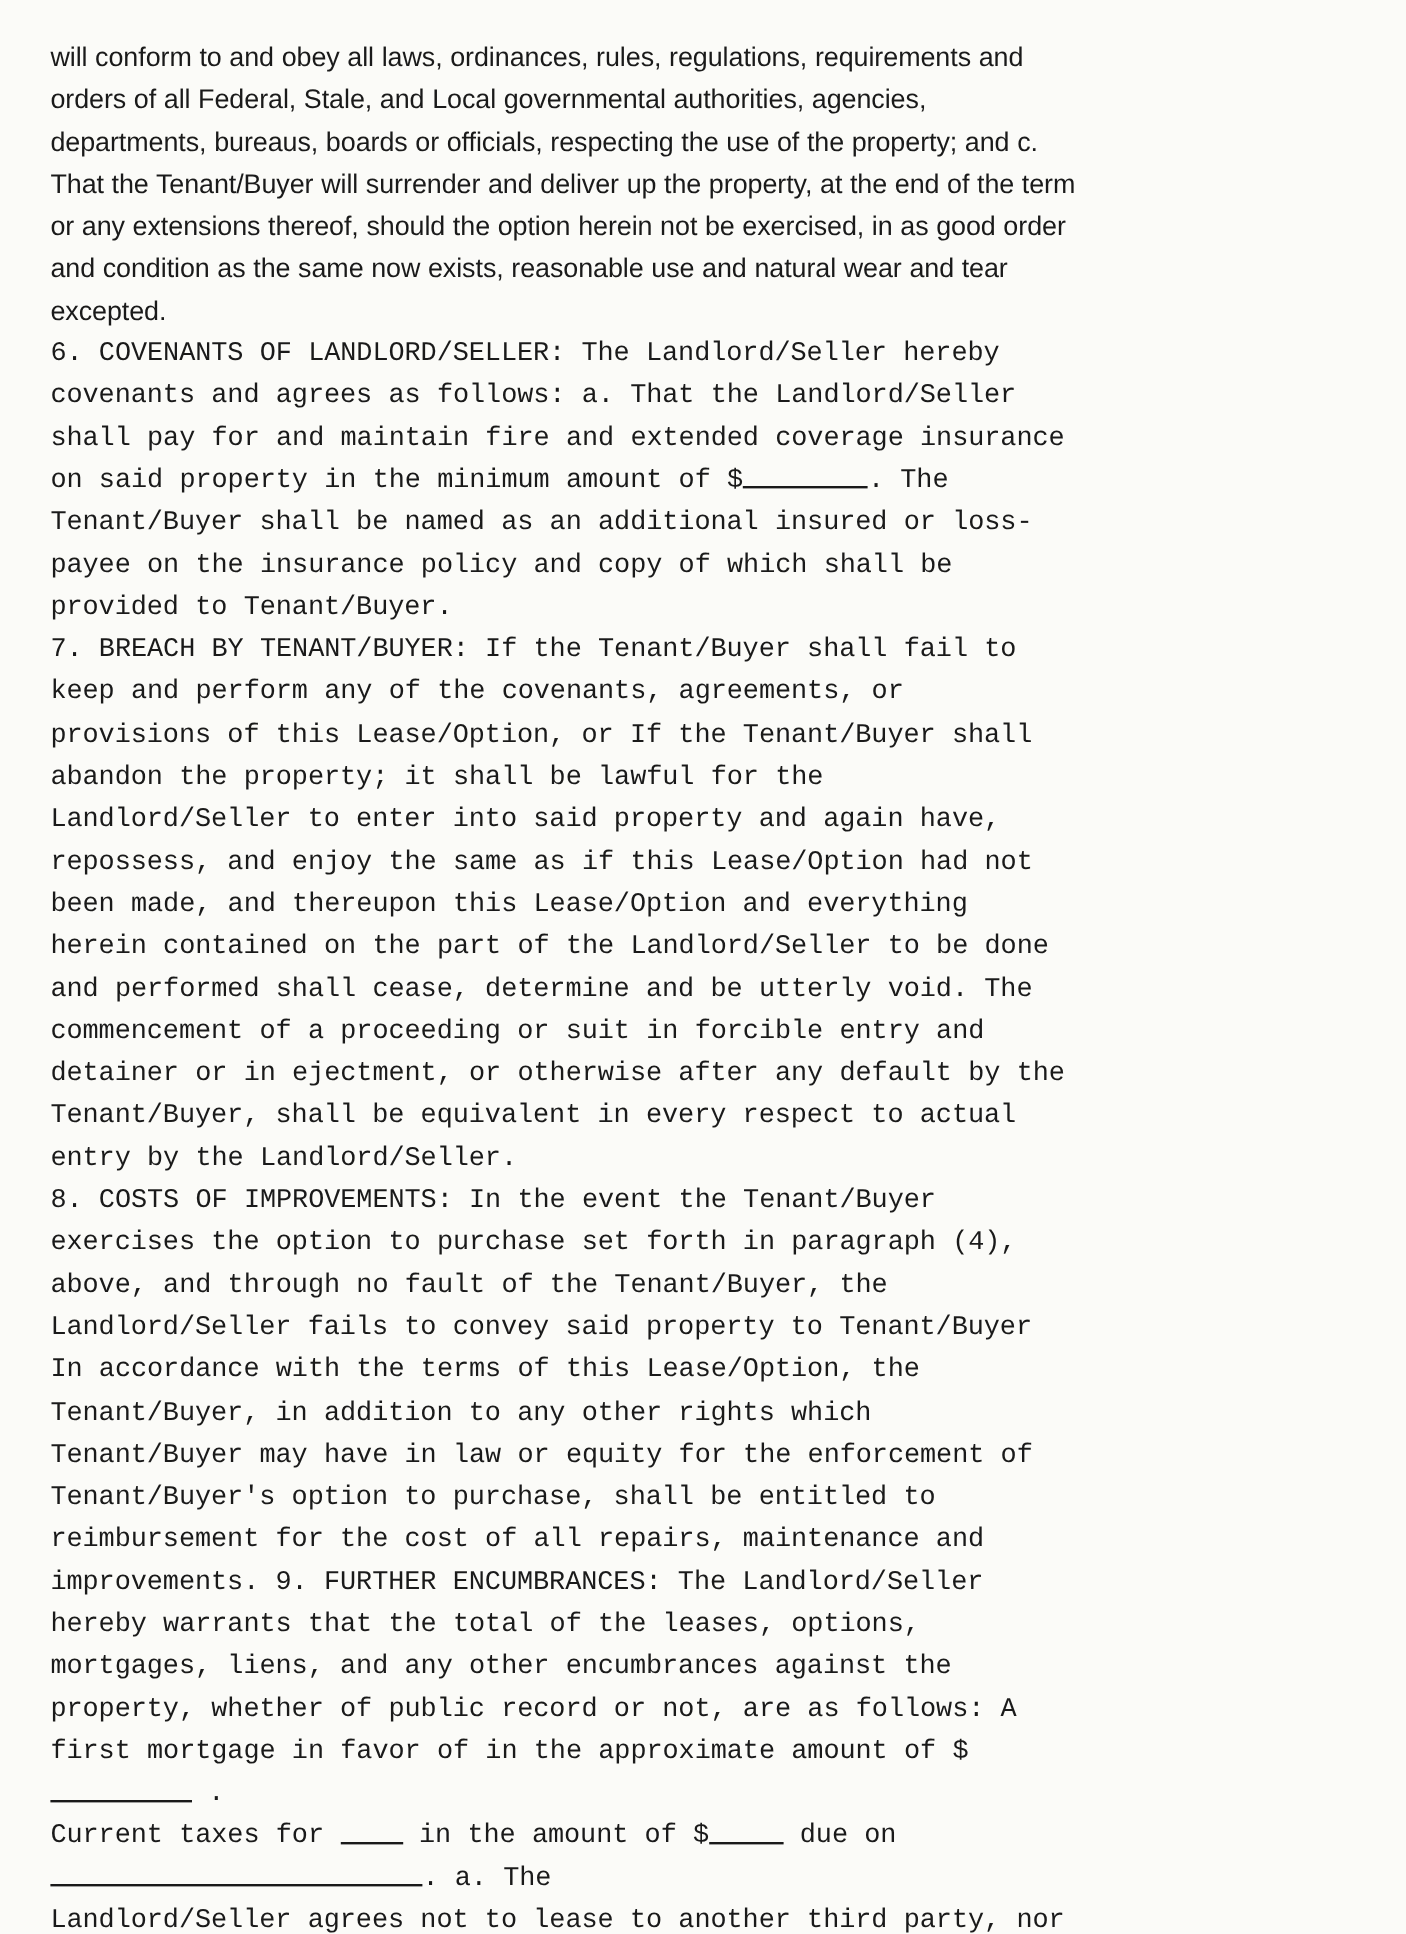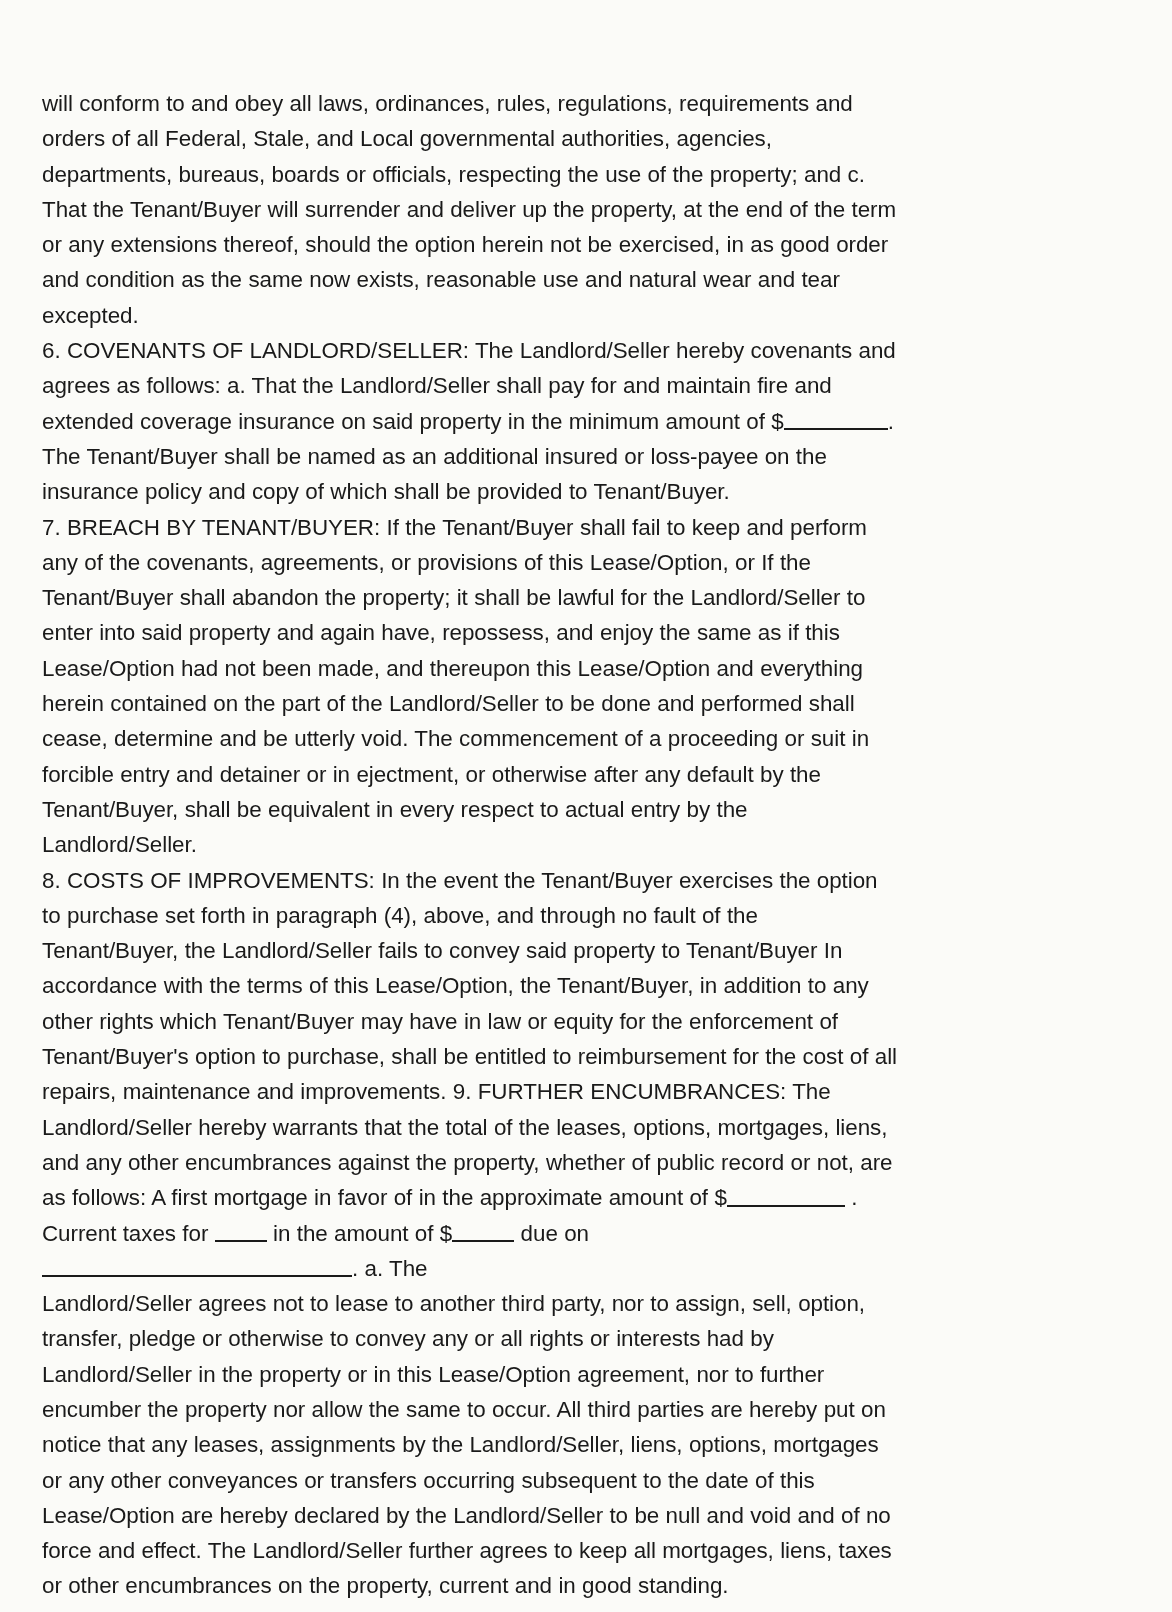--- a/index.html
+++ b/index.html
@@ -13,38 +13,39 @@
     background: #fbfbf8;
     font-family: "Liberation Sans", sans-serif;
     color: #1a1a1a;
     overflow: hidden;
   }
   .page {
     box-sizing: border-box;
     width: 988px;
     height: 1612px;
     background: #fbfbf8;
-    padding: 86px 88px 40px 42px;
+    padding: 30px 88px 40px 42px;
   }
   .doc-body {
     font-size: 22.4px;
     line-height: 35.3px;
     text-align: left;
     letter-spacing: -0.05px;
     word-spacing: 0.2px;
   }
   .para {
     margin: 0 0 0 0;
     text-align: left;
   }
   .para + .para {
     margin-top: 0;
   }
   .para-gap {
     margin-top: 35.3px;
+    font-family: Liberation Mono, monospace;
   }
   
   .blank {
     display: inline-block;
     border-bottom: 2px solid #1a1a1a;
     vertical-align: baseline;
     height: 0.92em;
     margin-bottom: -0.06em;
   }
   .blank-xs { width: 52px; }

